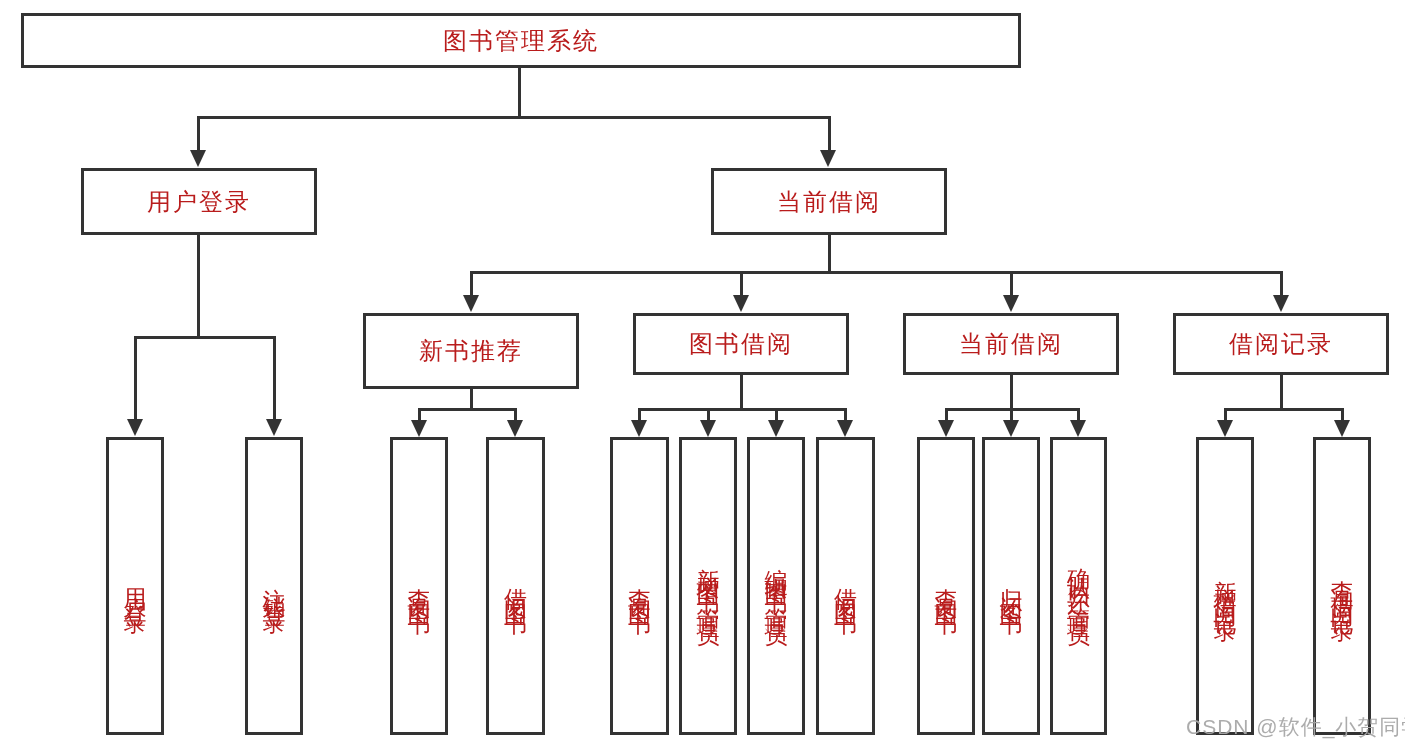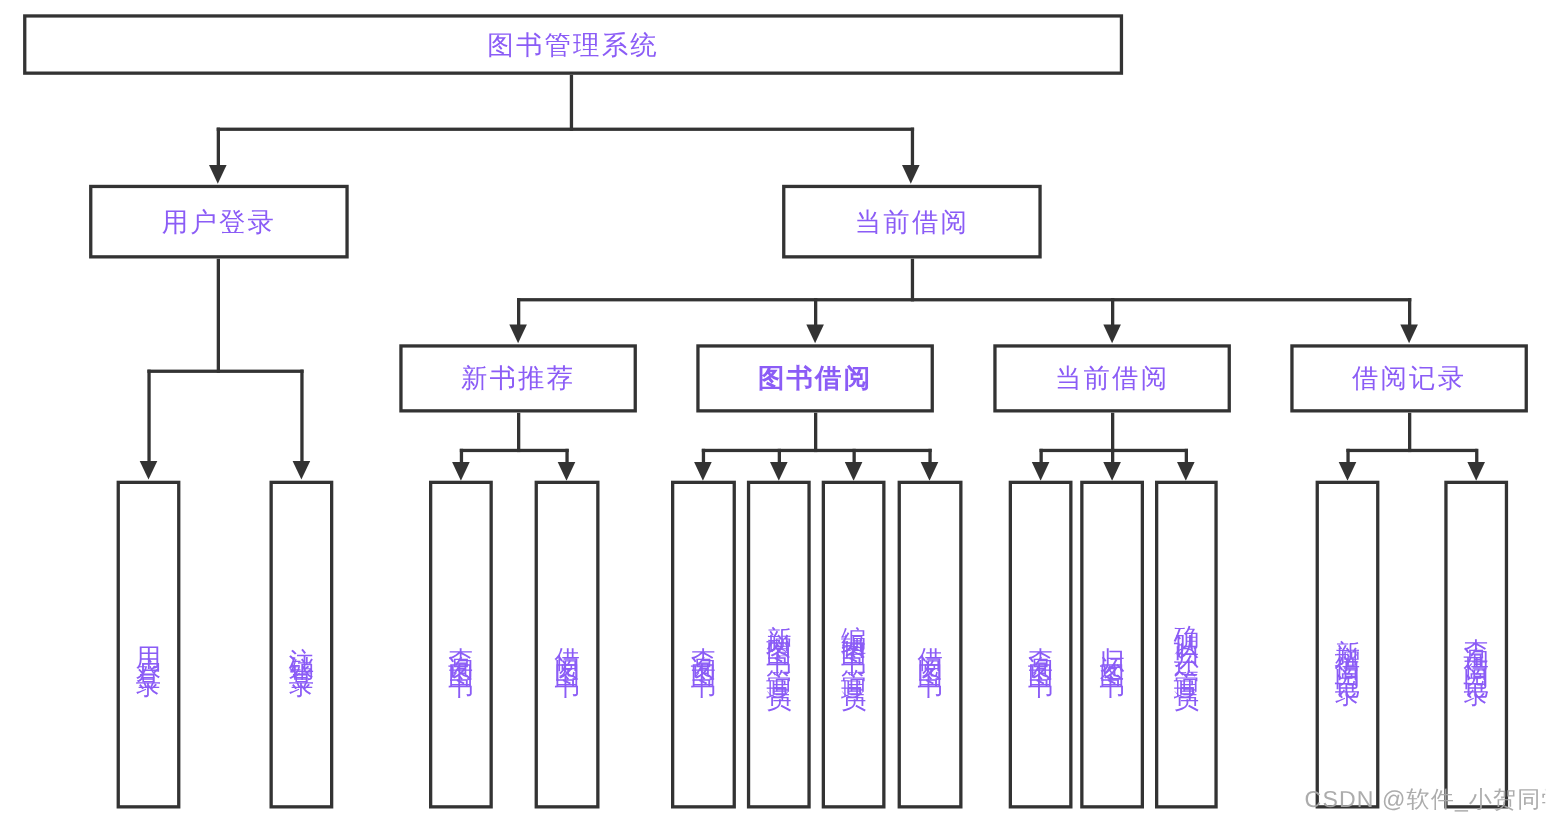--- a/index.html
+++ b/index.html
@@ -14,21 +14,21 @@
   .box{
     position:absolute;
     box-sizing:border-box;
     background:#ffffff;
     border:3px solid #333333;
     display:flex;
     align-items:center;
     justify-content:center;
     font-size:24px;
     letter-spacing:2px;
-    color:#8b5cf6;
+    color:#b91c1c;
     z-index:2;
   }
   .vbox{
     writing-mode:vertical-rl;
     text-orientation:mixed;
     font-size:23px;
     letter-spacing:8px;
     line-height:1;
     text-align:center;
   }
@@ -84,24 +84,24 @@
   <div class="h" style="left:470px;top:271px;width:813px;"></div>
   <div class="v" style="left:470px;top:271px;height:26px;"></div>
   <div class="ar" style="left:463px;top:295px;"></div>
   <div class="v" style="left:740px;top:271px;height:26px;"></div>
   <div class="ar" style="left:733px;top:295px;"></div>
   <div class="v" style="left:1010px;top:271px;height:26px;"></div>
   <div class="ar" style="left:1003px;top:295px;"></div>
   <div class="v" style="left:1280px;top:271px;height:26px;"></div>
   <div class="ar" style="left:1273px;top:295px;"></div>
 
-  <div class="box" style="left:363px;top:313px;width:216px;height:62px;">
+  <div class="box" style="left:363px;top:313px;width:216px;height:76px;">
     <span>新书推荐</span>
   </div>
-  <div class="box" style="left:633px;top:313px;width:216px;height:62px;font-weight:bold;">
+  <div class="box" style="left:633px;top:313px;width:216px;height:62px;">
     <span>图书借阅</span>
   </div>
   <div class="box" style="left:903px;top:313px;width:216px;height:62px;">
     <span>当前借阅</span>
   </div>
   <div class="box" style="left:1173px;top:313px;width:216px;height:62px;">
     <span>借阅记录</span>
   </div>
 
   <div class="v" style="left:470px;top:375px;height:36px;"></div>

